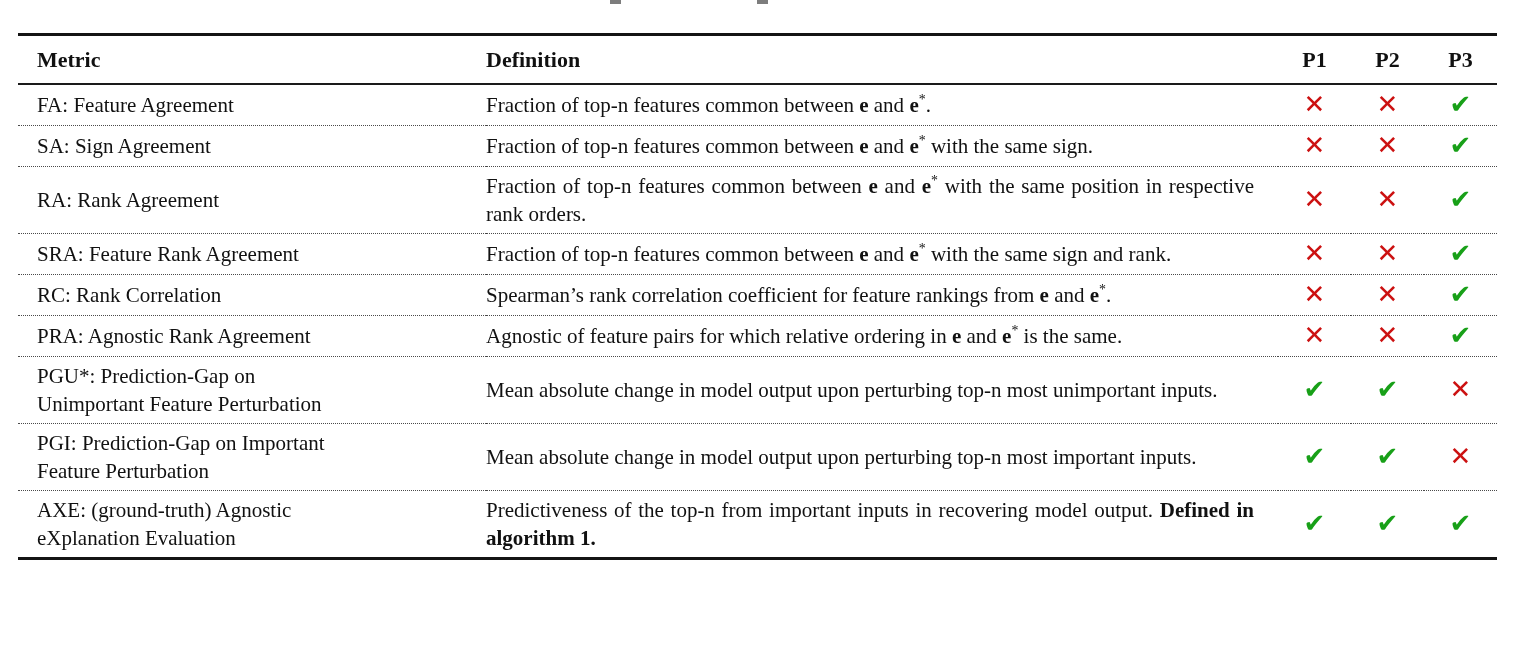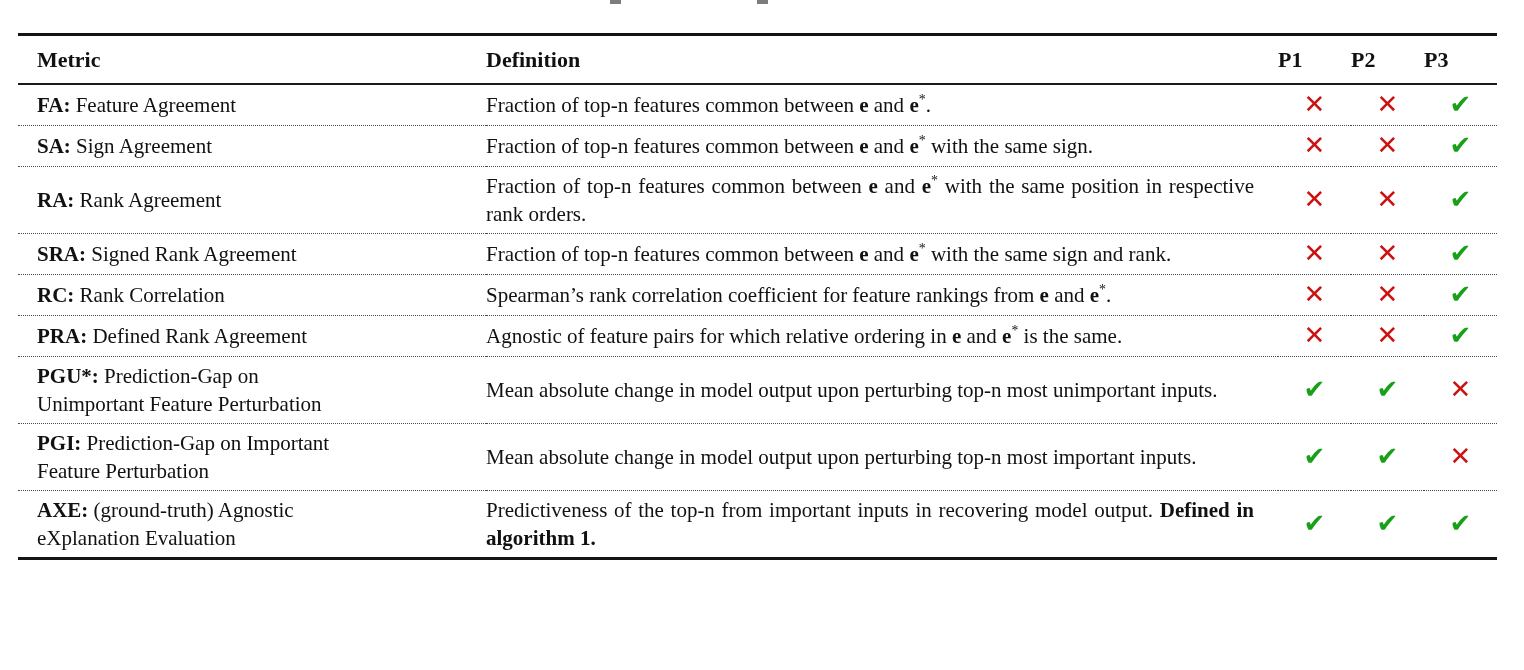--- a/index.html
+++ b/index.html
@@ -33,35 +33,35 @@
 
   thead th {
     font-weight:bold;
     font-size:22px;
     text-align:left;
     padding:10px 0 9px 0;
     border-bottom:2px solid #1a1a1a;
     vertical-align:middle;
   }
   thead th.h-metric { padding-left:19px; }
-  thead th.h-p { text-align:left; }
+  thead th.h-p { text-align:center; }
 
   tbody td {
     vertical-align:middle;
     padding:5px 0 5px 0;
     border-bottom:1px dotted #4a4a4a;
   }
   tbody tr:last-child td { border-bottom:none; }
 
   td.cell-metric {
     padding-left:19px;
     padding-right:14px;
     white-space:pre-line;
   }
-  td.cell-metric .abbr { font-weight:bold; }
+  td.cell-metric .abbr { font-weight:normal; }
 
   td.cell-def {
     padding-right:24px;
     text-align:justify;
   }
 
   td.cell-p { text-align:center; }
 
   .seg-b { font-weight:bold; }
   .seg-mathbf { font-weight:bold; }
@@ -117,35 +117,35 @@
           <td class="cell-p"><span class="mark mark-check">✔</span></td>
         </tr>
         <tr>
           <td class="cell-metric"><span class="abbr">RA:</span><span> Rank Agreement</span></td>
           <td class="cell-def"><span>Fraction of top-n features common between </span><span class="seg-mathbf">e</span><span> and </span><span class="seg-mathbf">e</span><span class="seg-sup">*</span><span> with the same position in respective rank orders.</span></td>
           <td class="cell-p"><span class="mark mark-cross">✕</span></td>
           <td class="cell-p"><span class="mark mark-cross">✕</span></td>
           <td class="cell-p"><span class="mark mark-check">✔</span></td>
         </tr>
         <tr>
-          <td class="cell-metric"><span class="abbr">SRA:</span><span> Signed Rank Agreement</span></td>
+          <td class="cell-metric"><span class="abbr">SRA:</span><span> Feature Rank Agreement</span></td>
           <td class="cell-def"><span>Fraction of top-n features common between </span><span class="seg-mathbf">e</span><span> and </span><span class="seg-mathbf">e</span><span class="seg-sup">*</span><span> with the same sign and rank.</span></td>
           <td class="cell-p"><span class="mark mark-cross">✕</span></td>
           <td class="cell-p"><span class="mark mark-cross">✕</span></td>
           <td class="cell-p"><span class="mark mark-check">✔</span></td>
         </tr>
         <tr>
           <td class="cell-metric"><span class="abbr">RC:</span><span> Rank Correlation</span></td>
           <td class="cell-def"><span>Spearman’s rank correlation coefficient for feature rankings from </span><span class="seg-mathbf">e</span><span> and </span><span class="seg-mathbf">e</span><span class="seg-sup">*</span><span>.</span></td>
           <td class="cell-p"><span class="mark mark-cross">✕</span></td>
           <td class="cell-p"><span class="mark mark-cross">✕</span></td>
           <td class="cell-p"><span class="mark mark-check">✔</span></td>
         </tr>
         <tr>
-          <td class="cell-metric"><span class="abbr">PRA:</span><span> Defined Rank Agreement</span></td>
+          <td class="cell-metric"><span class="abbr">PRA:</span><span> Agnostic Rank Agreement</span></td>
           <td class="cell-def"><span>Agnostic of feature pairs for which relative ordering in </span><span class="seg-mathbf">e</span><span> and </span><span class="seg-mathbf">e</span><span class="seg-sup">*</span><span> is the same.</span></td>
           <td class="cell-p"><span class="mark mark-cross">✕</span></td>
           <td class="cell-p"><span class="mark mark-cross">✕</span></td>
           <td class="cell-p"><span class="mark mark-check">✔</span></td>
         </tr>
         <tr>
           <td class="cell-metric"><span class="abbr">PGU*:</span><span> Prediction-Gap on
 Unimportant Feature Perturbation</span></td>
           <td class="cell-def"><span>Mean absolute change in model output upon perturbing top-n most unimportant inputs.</span></td>
           <td class="cell-p"><span class="mark mark-check">✔</span></td>

